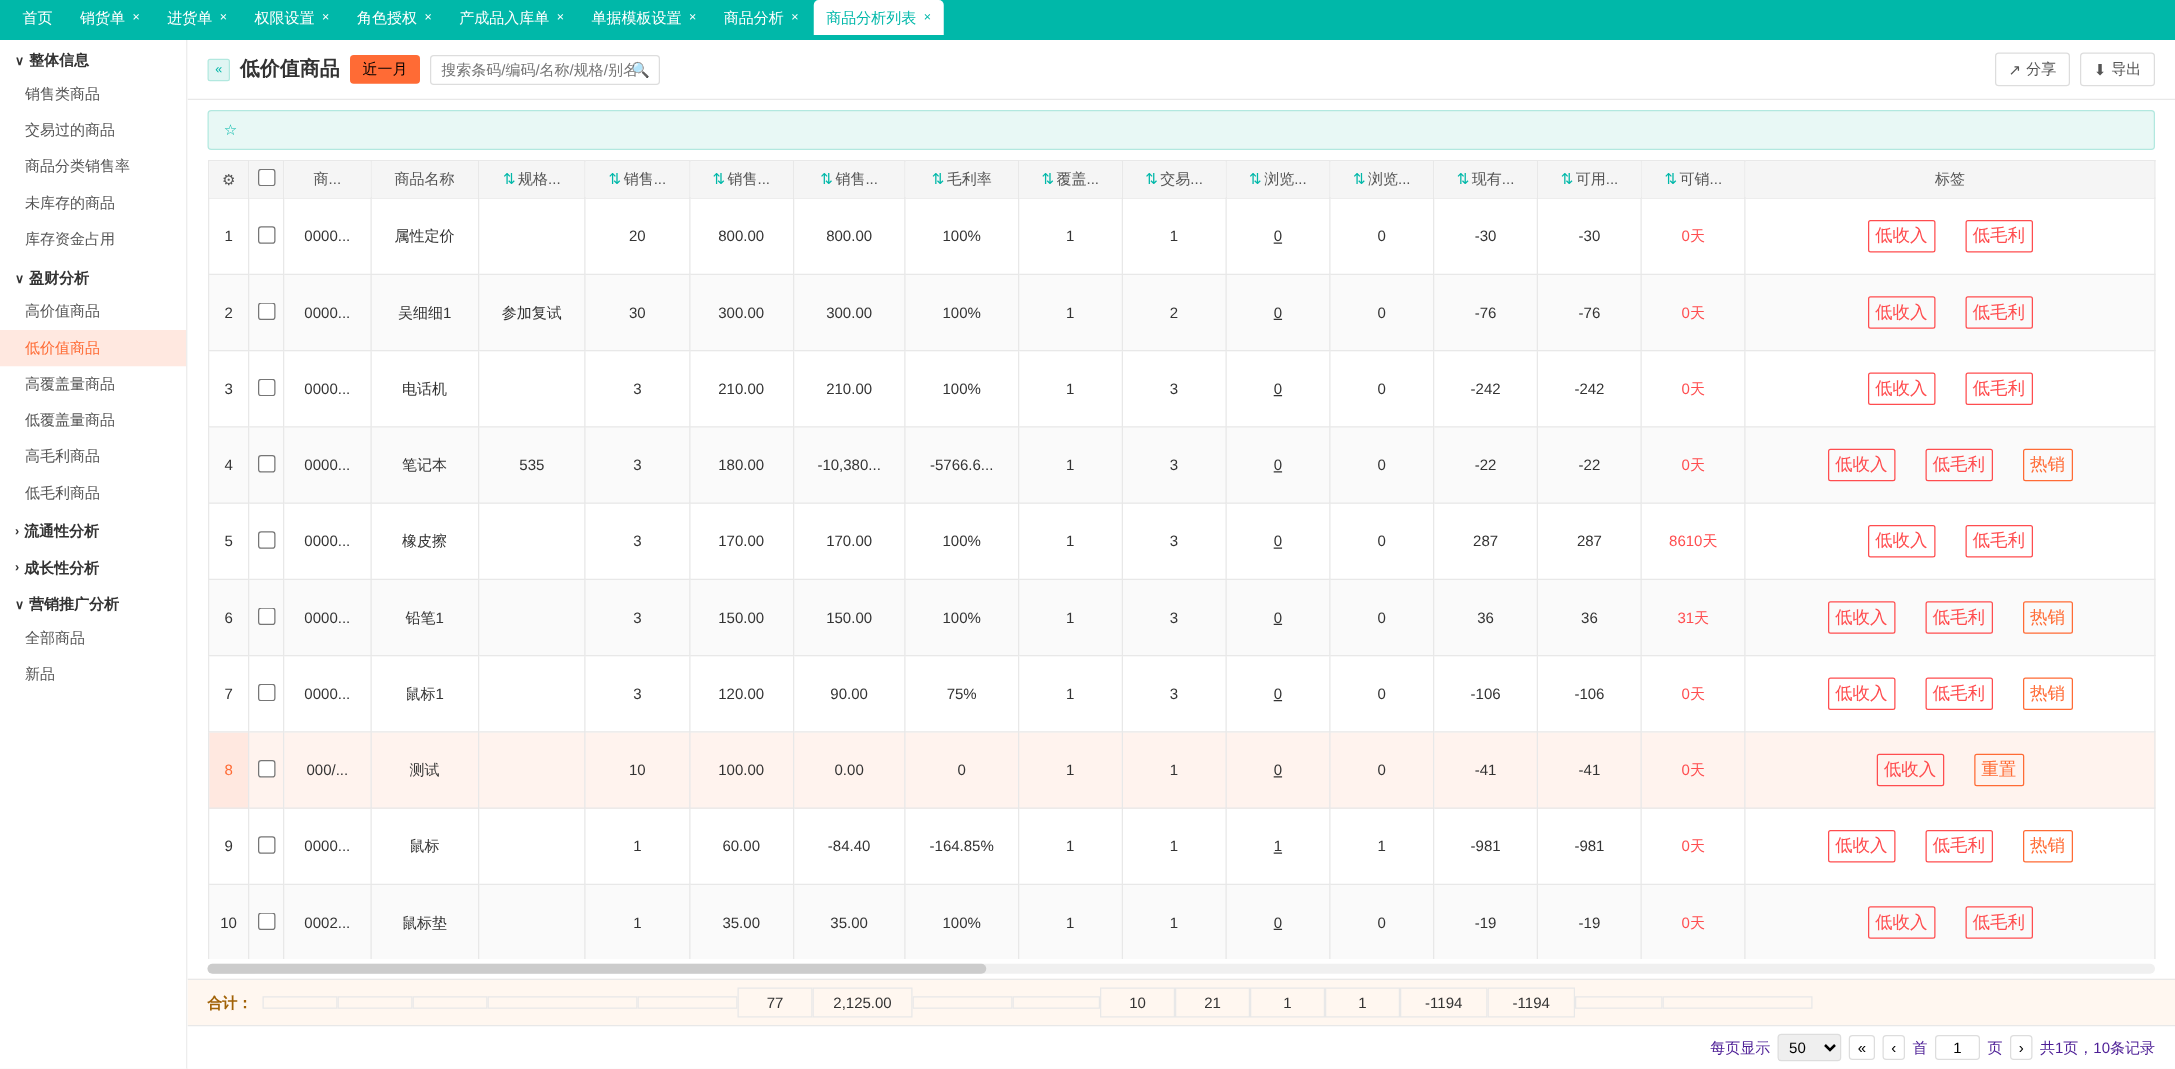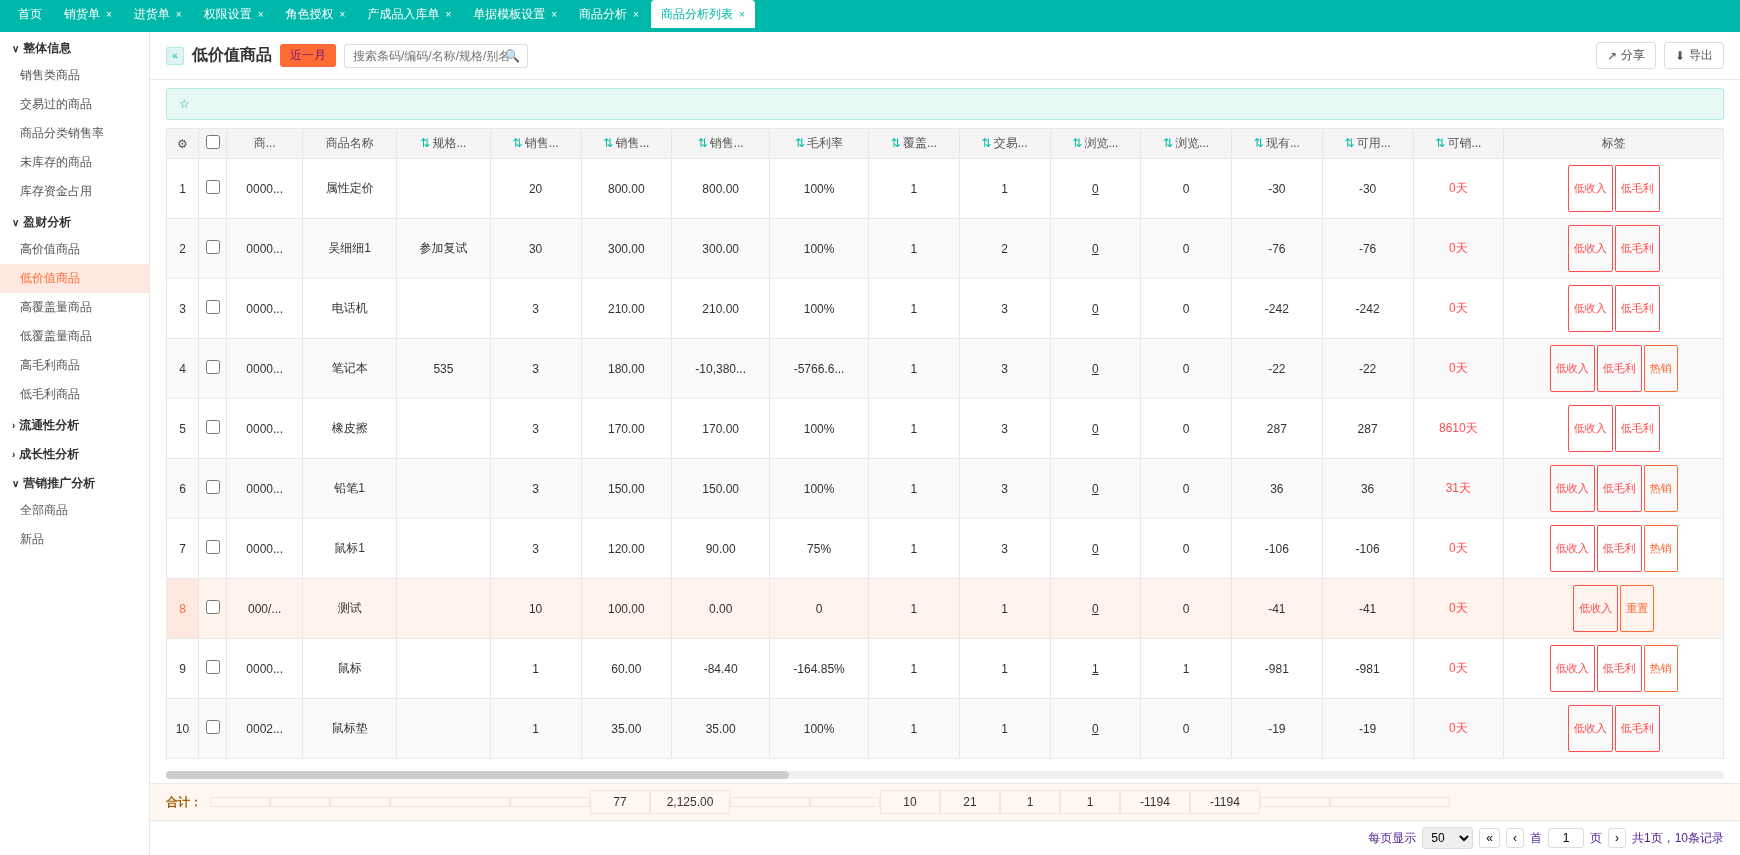--- a/index.html
+++ b/index.html
@@ -77,21 +77,21 @@
       align-items: center;
       gap: 8px;
     }
     .page-title-text {
       font-size: 16px;
       font-weight: bold;
       color: #333;
     }
     .filter-btn {
       background: #ff6b35;
-      color: #701a75;
+      color: #000000;
       border: none;
       padding: 3px 10px;
       border-radius: 3px;
       cursor: pointer;
       font-size: 12px;
     }
     .search-box {
       border: 1px solid #ddd;
       border-radius: 3px;
       padding: 4px 8px;
@@ -162,24 +162,24 @@
       border: 1px solid #e8e8e8;
       padding: 5px 6px;
       text-align: center;
       color: #333;
       white-space: nowrap;
     }
     tr:nth-child(even) td { background: #fafafa; }
     tr.highlighted td { background: #fff3ee; }
     .tag {
       display: inline-block;
-      padding: 15px 5px;
+      padding: 3px 5px;
       border-radius: 2px;
-      font-size: 11px;
-      margin: 1px;
+      font-size: 14px;
+      margin: 12px;
     }
     .tag-red { color: #ff4d4f; border: 1px solid #ff4d4f; }
     .tag-orange { color: #ff6b35; border: 1px solid #ff6b35; }
     .val-red { color: #ff4d4f; }
     .underline { text-decoration: underline; cursor: pointer; color: #333; }
 
     
     .footer-bar {
       border-top: 1px solid #e8e8e8;
       background: #fff7f0;

